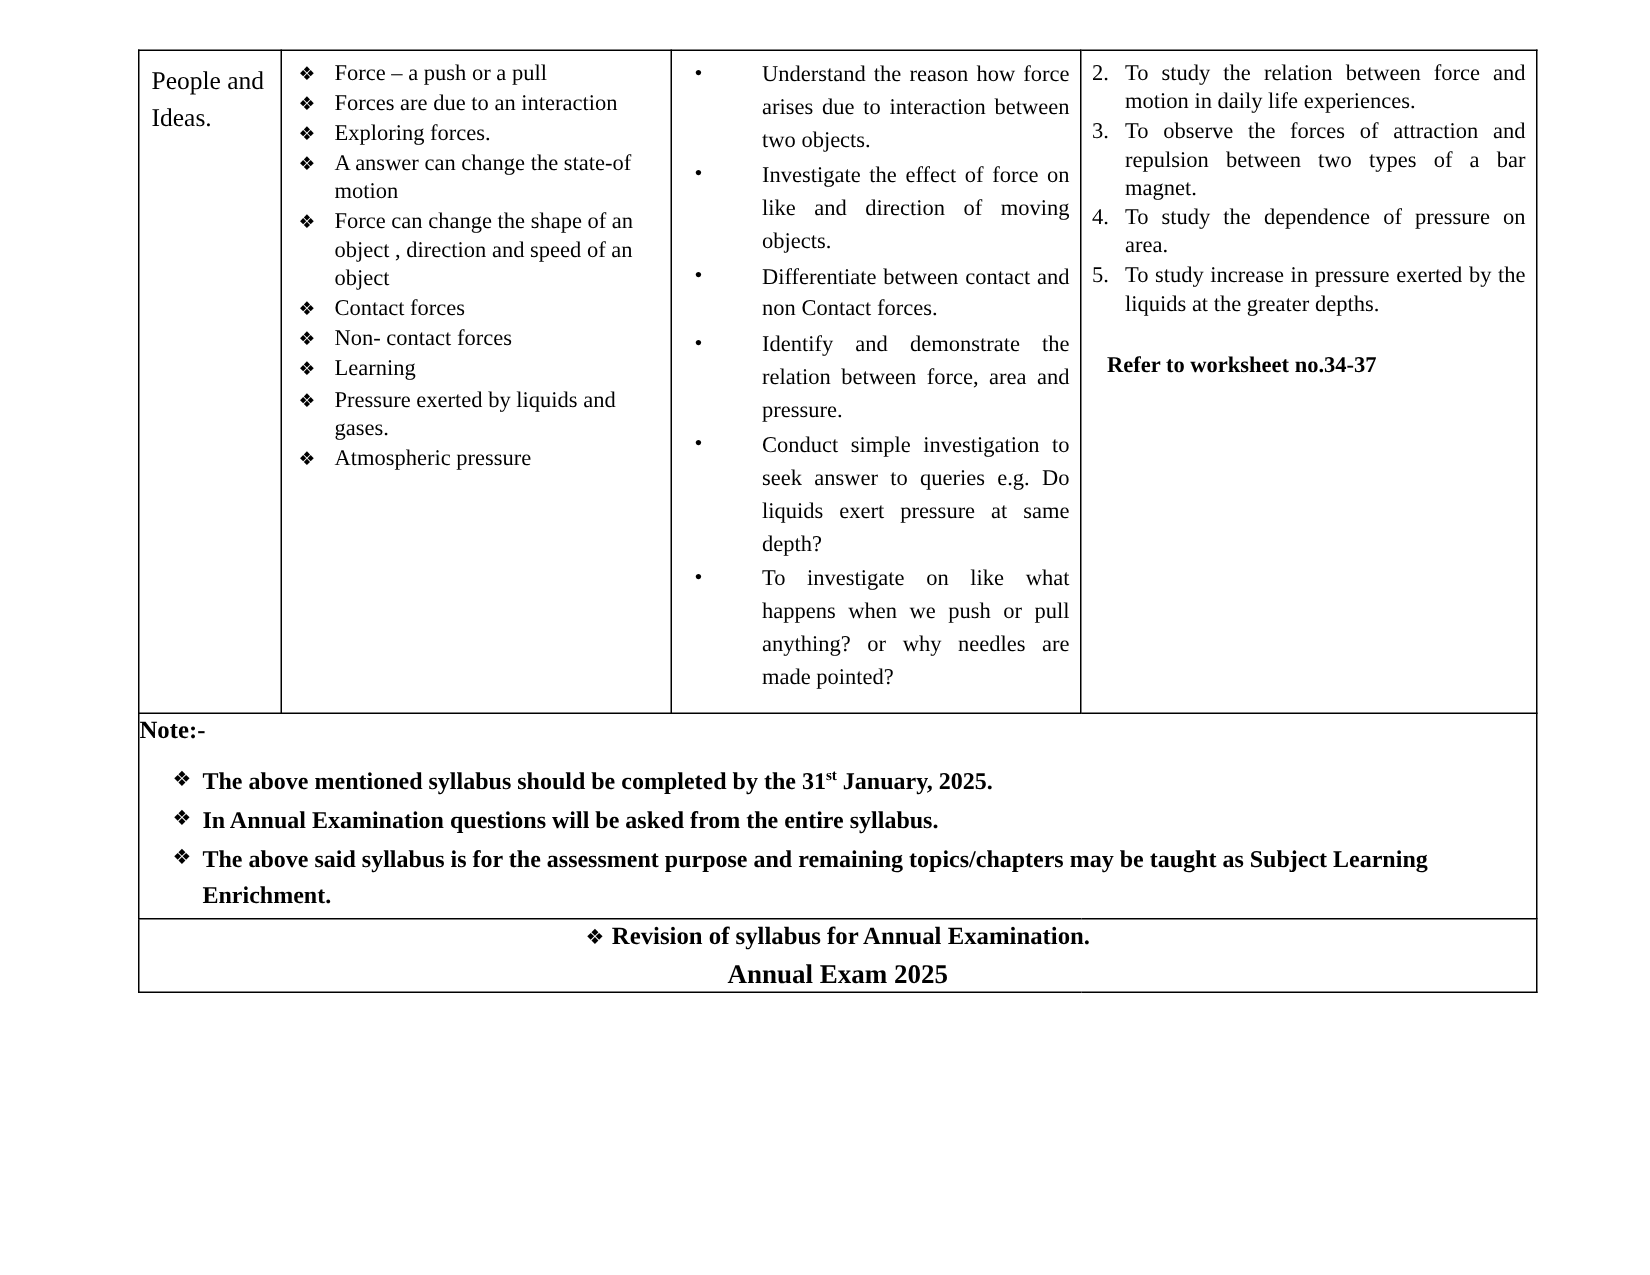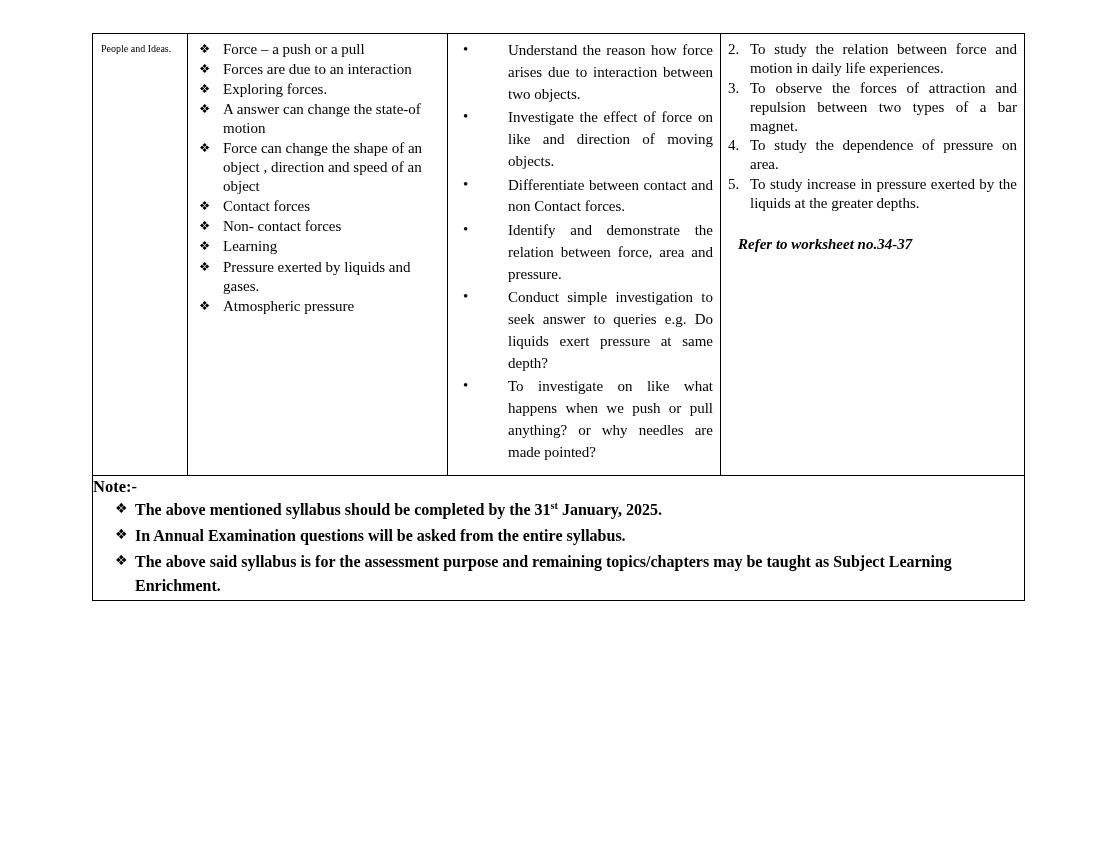--- a/index.html
+++ b/index.html
@@ -38,21 +38,21 @@
   .col-topic   { width: 94px; }
   .col-ideas   { width: 259px; }
   .col-skills  { width: 272px; }
   .col-acts    { width: 303px; }
 
   
   .cell-pad { padding: 6px 7px 10px 7px; }
 
   
   .topic-label {
-    font-size: 10px;
+    font-size: 17px;
     line-height: 1.45;
     padding: 8px 6px 6px 8px;
   }
 
   
   ul.plain, ol.plain {
     list-style: none;
     margin: 0;
     padding: 0;
   }
@@ -105,33 +105,32 @@
   .num-list li .num {
     position: absolute;
     left: 0px;
     top: 0px;
     font-size: 15px;
   }
 
   .worksheet-ref {
     margin-top: 22px;
     font-weight: bold;
-    font-style: italic;
     font-size: 15px;
     line-height: 1.3;
     padding-left: 10px;
   }
 
   
   .note-cell { padding: 6px 10px 10px 8px; }
   .note-title {
     font-weight: bold;
     font-size: 16.5px;
     line-height: 1.3;
-    margin-bottom: 0;
+    margin-bottom: 12px;
   }
   .note-list li {
     position: relative;
     padding-left: 42px;
     font-weight: bold;
     font-size: 16px;
     line-height: 1.55;
     margin-bottom: 1px;
   }
   .note-list li .bul {
@@ -244,16 +243,24 @@
         <td class="note-cell" colspan="4">
           <div class="note-title">Note:-</div>
           <ul class="plain note-list" id="note-list">
               <li><span class="bul">❖</span><span>The above mentioned syllabus should be completed by the 31<sup class="ord">st</sup> January, 2025.</span></li>
               <li><span class="bul">❖</span><span>In Annual Examination questions will be asked from the entire syllabus.</span></li>
               <li><span class="bul">❖</span><span>The above said syllabus is for the assessment purpose and remaining topics/chapters may be taught as Subject Learning Enrichment.</span></li>
             </ul>
         </td>
       </tr>
 
+      <tr>
+        <td class="footer-cell" colspan="4">
+          <div class="footer-line1">
+            <span class="bul" id="footer-bullet">❖</span><span>Revision of syllabus for Annual Examination.</span>
+          </div>
+          <div class="footer-line2">Annual Exam 2025</div>
+        </td>
+      </tr>
     </tbody>
   </table>
 
 </div>
 
 </body></html>

